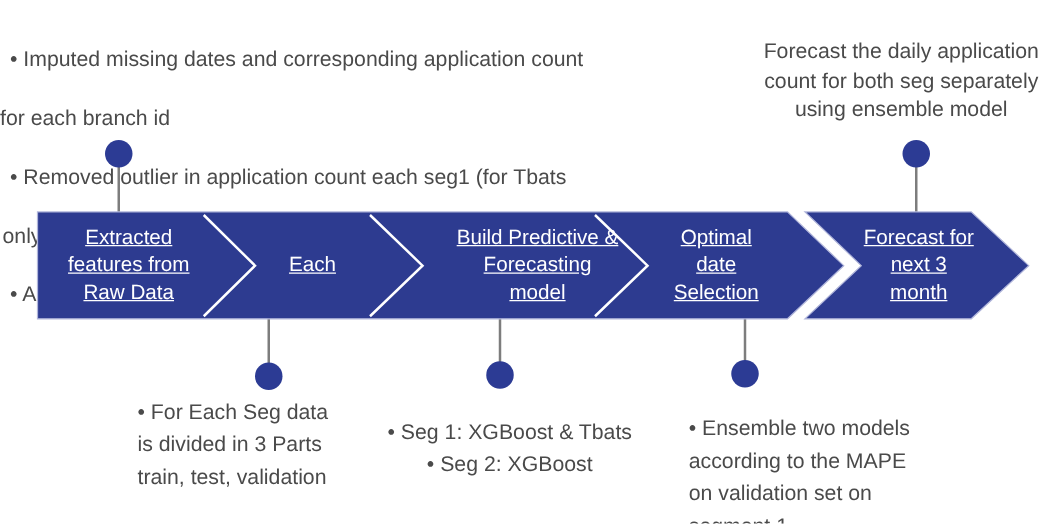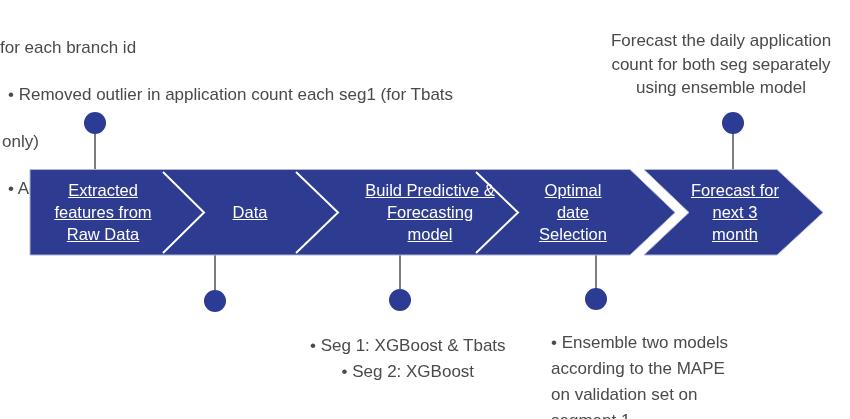--- a/index.html
+++ b/index.html
@@ -31,30 +31,34 @@
   .seg3{left:352px;width:156px;}
   .seg4{left:497px;width:152px;}
   .seg5{left:664px;width:142px;}
 </style>
 </head>
 <body>
 
 <div class="canvas">
 
   <div class="note note-tl">
+    <span class="nl ind-bullet">• Imputed missing dates and corresponding application count</span>
     <span class="nl ind-wrap">for each branch id</span>
     <span class="nl ind-bullet">• Removed outlier in application count each seg1 (for Tbats</span>
     <span class="nl ind-edge">only)</span>
     <span class="nl ind-bullet">• Aggregated data on date and segment level</span>
   </div>
 
   <div class="note note-tr">Forecast the daily application
 count for both seg separately
 using ensemble model</div>
 
+  <div class="note note-b1">• For Each Seg data
+is divided in 3 Parts
+train, test, validation</div>
   <div class="note note-b2">• Seg 1: XGBoost &amp; Tbats
 • Seg 2: XGBoost</div>
   <div class="note note-b3">• Ensemble two models
 according to the MAPE
 on validation set on
 segment 1</div>
 
   <svg class="band-svg" width="850" height="419" viewBox="0 0 850 419">
 
     <line x1="95" y1="128" x2="95" y2="170" stroke="#7d7d7d" stroke-width="2"></line>
@@ -74,21 +78,21 @@
     <circle cx="95" cy="123" r="11" fill="#2c3b94"></circle>
     <circle cx="733" cy="123" r="11" fill="#2c3b94"></circle>
     <circle cx="215" cy="301" r="11" fill="#2c3b94"></circle>
     <circle cx="400" cy="300" r="11" fill="#2c3b94"></circle>
     <circle cx="596" cy="299" r="11" fill="#2c3b94"></circle>
   </svg>
 
   <div class="seg seg1">Extracted
 features from
 Raw Data</div>
-  <div class="seg seg2">Data</div>
+  <div class="seg seg2">Each</div>
   <div class="seg seg3">Build Predictive &amp;
 Forecasting
 model</div>
   <div class="seg seg4">Optimal
 date
 Selection</div>
   <div class="seg seg5">Forecast for
 next 3
 month</div>
 

